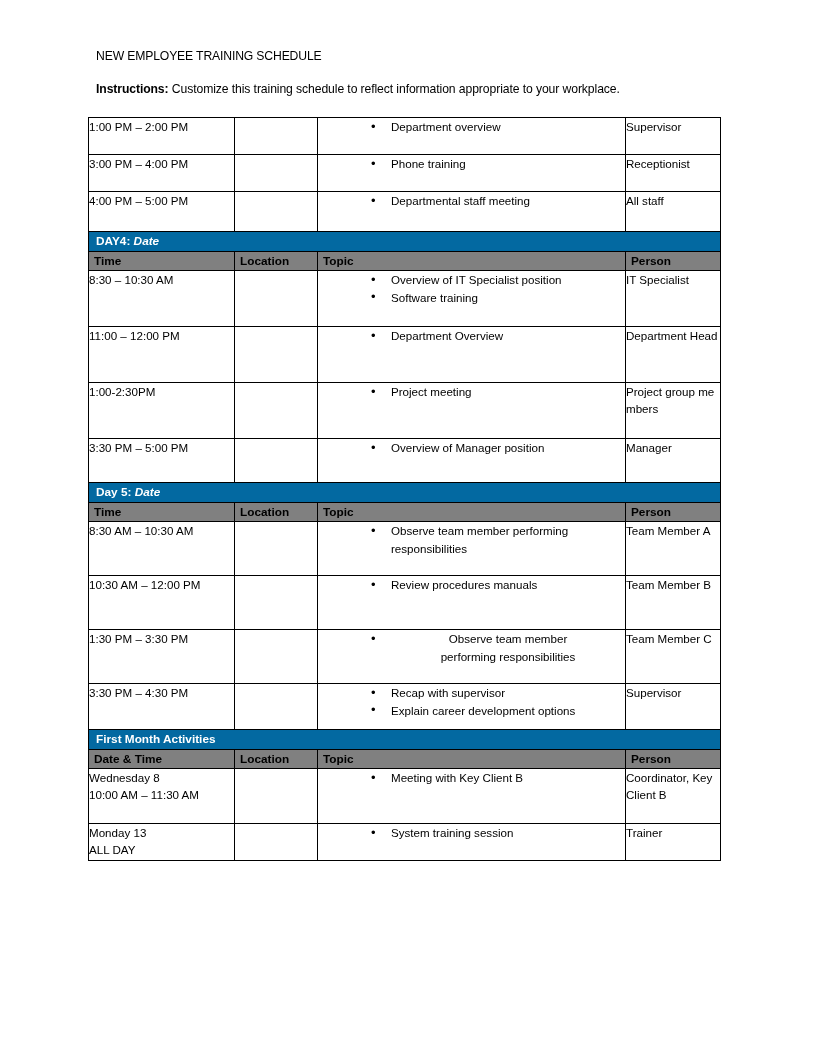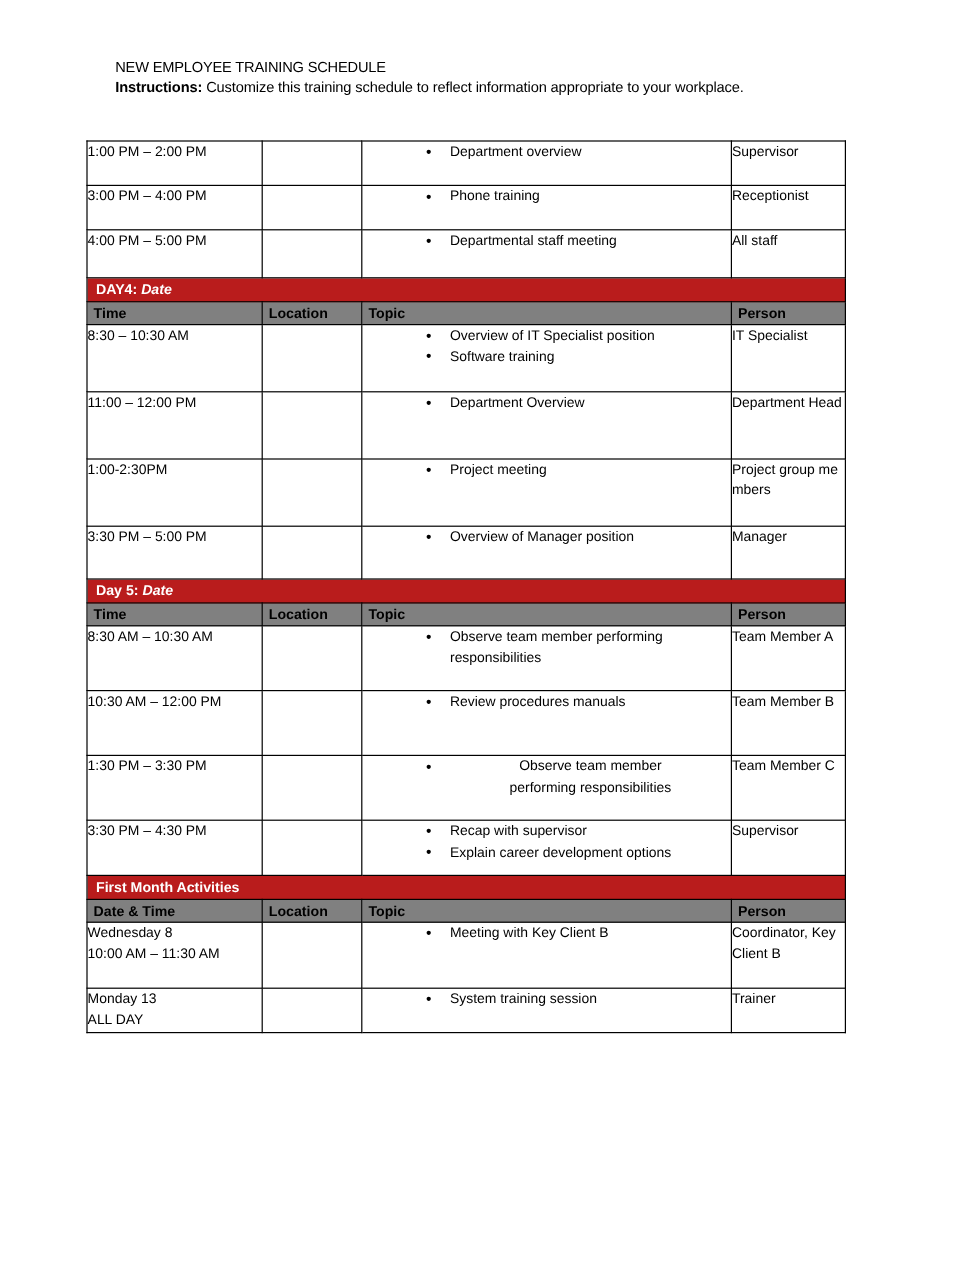--- a/index.html
+++ b/index.html
@@ -30,31 +30,31 @@
   }
   .doc-title {
     font-size: 12.2px;
     line-height: 16px;
     letter-spacing: -0.15px;
     white-space: nowrap;
   }
   .doc-instructions {
     font-size: 12.2px;
     line-height: 18px;
-    margin-top: 0;
+    margin-top: 16px;
     letter-spacing: -0.1px;
     white-space: nowrap;
   }
   .doc-instructions b {
     font-weight: bold;
   }
 
   table.schedule {
     position: absolute;
-    left: 72px;
+    left: 88px;
     top: 117px;
     width: 632px;
     border-collapse: collapse;
     table-layout: fixed;
     font-size: 11.6px;
   }
   table.schedule td {
     border: 1px solid #000000;
     vertical-align: top;
     padding: 0;
@@ -62,21 +62,21 @@
   }
 
   
   col.c-time     { width: 146px; }
   col.c-location { width: 83px;  }
   col.c-topic    { width: 308px; }
   col.c-person   { width: 95px;  }
 
   
   tr.section-row td {
-    background: #b91c1c;
+    background: #0369a1;
     border-color: #000000;
     color: #ffffff;
     height: 19px;
   }
   .section-label {
     padding: 2px 0 2px 7px;
     font-size: 11.8px;
     font-weight: bold;
     line-height: 15px;
     white-space: nowrap;

